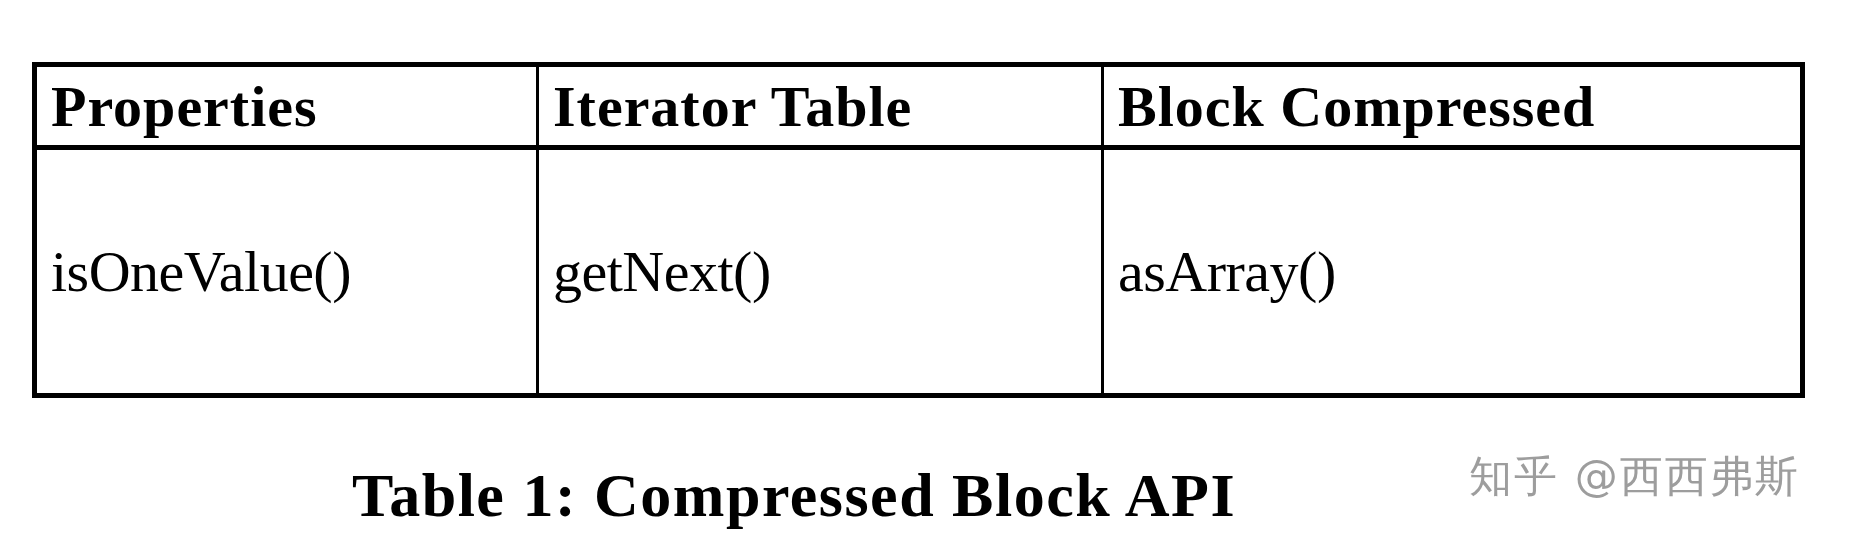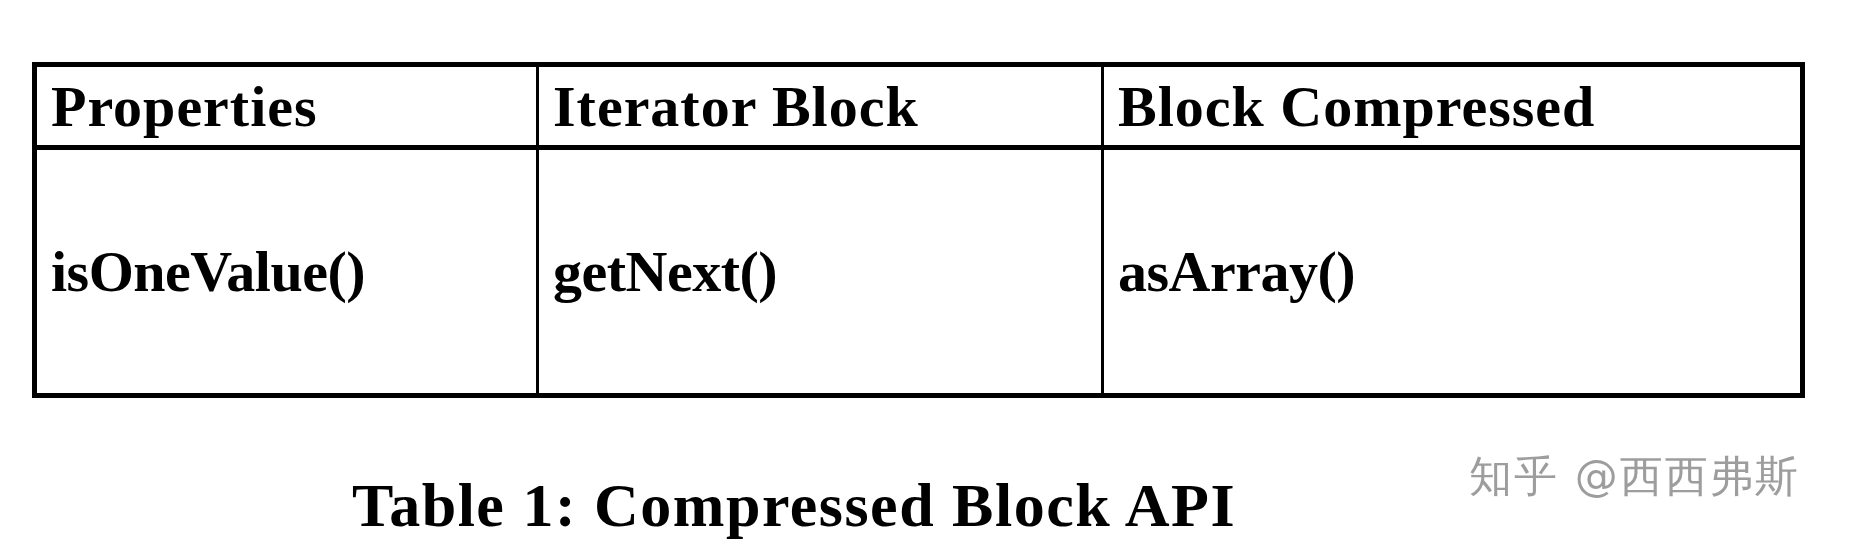--- a/index.html
+++ b/index.html
@@ -23,25 +23,25 @@
     text-align:left; vertical-align:middle;
     padding:0 14px 0 14px;
     white-space:nowrap; overflow:hidden;
     font-family: "Liberation Serif", "DejaVu Serif", serif;
   }
   .api-table th {
     font-weight:bold; font-size:58px; height:78px;
     letter-spacing:1px;
   }
   .api-table td {
-    font-weight:bold; font-size:58px; height:78px;
+    font-weight:normal; font-size:58px; height:78px;
     letter-spacing:-0.5px;
   }
   .caption {
-    position:absolute; left:352px; top:470px;
+    position:absolute; left:352px; top:460px;
     font-family: "Liberation Serif", "DejaVu Serif", serif;
     font-weight:bold; font-size:62px; letter-spacing:1.5px;
     white-space:nowrap;
   }
   .watermark {
     position:absolute; left:1428px; top:448px;
     font-family: "DejaVu Sans", sans-serif;
     font-size:43px; color:rgba(140,140,140,0.85);
     white-space:nowrap; letter-spacing:2px;
     text-shadow: 0 0 2px rgba(255,255,255,0.9);
@@ -53,21 +53,21 @@
 
 <table class="api-table">
   <colgroup>
       <col class="c1">
       <col class="c2">
       <col class="c3">
     </colgroup>
   <thead>
     <tr>
       <th>Properties</th>
-      <th>Iterator Block</th>
+      <th>Iterator Table</th>
       <th>Block Compressed</th>
     </tr>
   </thead>
   <tbody>
     <tr>
       <td>isOneValue()</td>
       <td>getNext()</td>
       <td>asArray()</td>
     </tr>
   </tbody>

